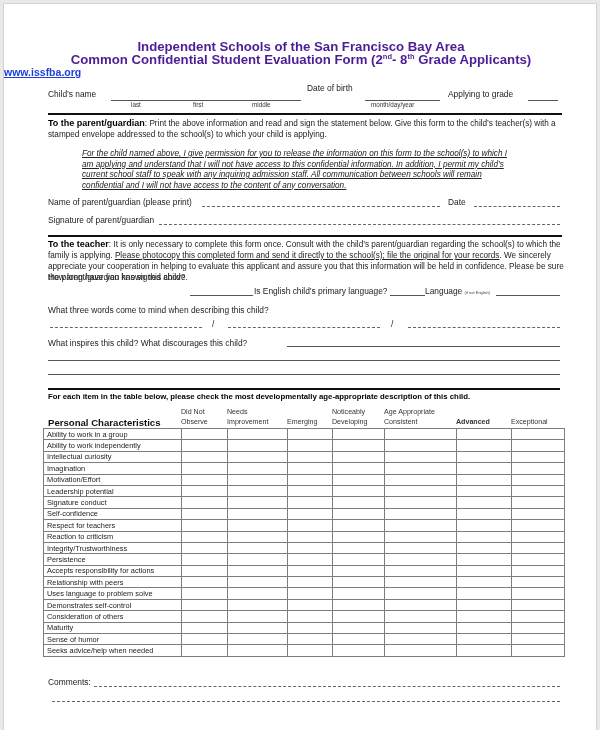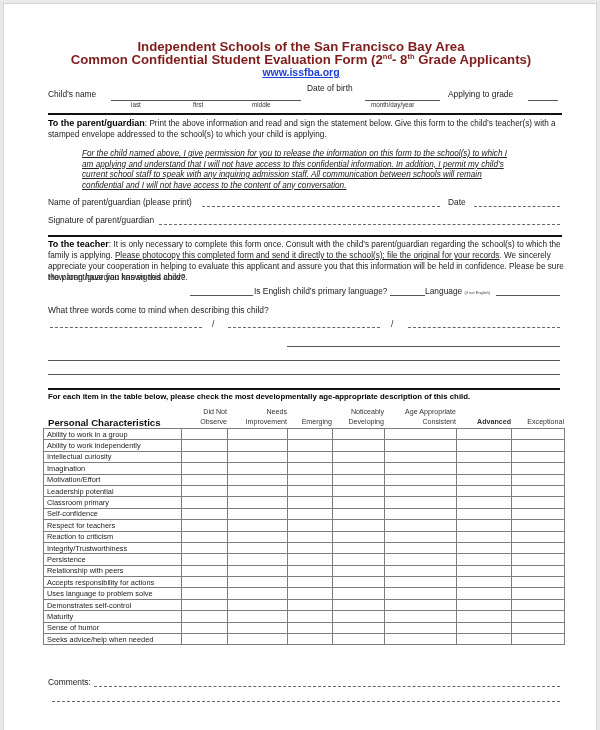--- a/index.html
+++ b/index.html
@@ -3,42 +3,42 @@
   <meta charset="utf-8">
   <style>
     * { box-sizing: border-box; margin: 0; padding: 0; }
     html, body { width: 600px; height: 730px; background: #e9e9e9; overflow: hidden; }
     body { font-family: "Liberation Sans", sans-serif; color: #111; position: relative; }
     .page {
       position: absolute; left: 3px; top: 3px; width: 594px; height: 727px;
       background: #fff; border: 1px solid #d4d4d4; border-bottom: none;
     }
     .abs { position: absolute; white-space: nowrap; }
-    .title { left: 0; width: 594px; text-align: center; font-weight: bold; color: #7f1d1d; }
+    .title { left: 0; width: 594px; text-align: center; font-weight: bold; color: #4c1d95; }
     .t1 { top: 35px; font-size: 13.2px; }
     .t2 { top: 48px; font-size: 13.2px; }
     .t2 sup { font-size: 7.5px; vertical-align: 5px; line-height: 0; }
-    .link { top: 62px; left: 0; width: 594px; text-align: center; font-size: 10.5px; font-weight: bold; }
+    .link { top: 62px; left: 0; width: 594px; text-align: left; font-size: 10.5px; font-weight: bold; }
     .link a { color: #1b3fd8; text-decoration: underline; }
     .sm { font-size: 8.4px; color: #222; }
     .xs { font-size: 6.3px; color: #333; }
     .tiny { font-size: 4px; color: #444; }
     .it { font-style: italic; font-size: 8.2px; color: #222; line-height: 10.6px; text-decoration: underline; }
     .para { font-size: 8.2px; color: #222; line-height: 11px; white-space: normal; }
     .b { font-weight: bold; color: #000; }
     .u { text-decoration: underline; }
     .line { position: absolute; height: 0; border-top: 1px solid #555; }
     .dline { position: absolute; height: 0; border-top: 1px dashed #666; }
     .thick { position: absolute; height: 0; border-top: 2px solid #111; }
     table.grid {
       position: absolute; left: 39px; top: 424px; border-collapse: collapse;
       font-size: 7.4px; color: #222;
     }
     table.grid td { border: 1px solid #7d7d7d; height: 11.4px; padding: 0 0 0 3px; white-space: nowrap; }
-    .hdr { position: absolute; font-size: 7.1px; color: #333; text-align: right; line-height: 10px; white-space: nowrap; }
+    .hdr { position: absolute; font-size: 7.1px; color: #333; text-align: left; line-height: 10px; white-space: nowrap; }
     .pc { font-size: 9.6px; font-weight: bold; color: #111; }
   </style>
 </head>
 <body>
 
 <div class="page">
 
   <div class="abs title t1">Independent Schools of the San Francisco Bay Area</div>
   <div class="abs title t2"><span>Common Confidential Student Evaluation Form (2</span><sup>nd</sup><span>- 8</span><sup>th</sup><span> Grade Applicants)</span></div>
   <div class="abs link"><a>www.issfba.org</a></div>
@@ -82,20 +82,21 @@
   <div class="abs sm" style="left:421px; top:282px;"><span>Language</span> <span class="tiny">(if not English)</span></div>
   <div class="line" style="left:492px; top:291px; width:64px;"></div>
 
   <div class="abs sm" style="left:44px; top:301px;">What three words come to mind when describing this child?</div>
   <div class="dline" style="left:46px; top:323px; width:152px;"></div>
   <div class="abs sm" style="left:208px; top:315px;">/</div>
   <div class="dline" style="left:224px; top:323px; width:152px;"></div>
   <div class="abs sm" style="left:387px; top:315px;">/</div>
   <div class="dline" style="left:404px; top:323px; width:152px;"></div>
 
+  <div class="abs sm" style="left:44px; top:334px;">What inspires this child? What discourages this child?</div>
   <div class="line" style="left:283px; top:342px; width:273px;"></div>
   <div class="line" style="left:44px; top:356px; width:512px;"></div>
   <div class="line" style="left:44px; top:370px; width:512px;"></div>
 
   <div class="thick" style="left:44px; top:384px; width:512px;"></div>
 
   <div class="abs b" style="left:44px; top:388px; font-size:7.8px;">For each item in the table below, please check the most developmentally age-appropriate description of this child.</div>
 
   <div class="abs pc" style="left:44px; top:413px;">Personal Characteristics</div>
   <div class="hdr" style="left:177px; width:46px; top:403px;">
@@ -193,21 +194,21 @@
           <td>Leadership potential</td>
           <td></td>
           <td></td>
           <td></td>
           <td></td>
           <td></td>
           <td></td>
           <td></td>
         </tr>
         <tr>
-          <td>Classroom primary</td>
+          <td>Signature conduct</td>
           <td></td>
           <td></td>
           <td></td>
           <td></td>
           <td></td>
           <td></td>
           <td></td>
         </tr>
         <tr>
           <td>Self-confidence</td>
@@ -253,51 +254,61 @@
           <td>Persistence</td>
           <td></td>
           <td></td>
           <td></td>
           <td></td>
           <td></td>
           <td></td>
           <td></td>
         </tr>
         <tr>
+          <td>Accepts responsibility for actions</td>
+          <td></td>
+          <td></td>
+          <td></td>
+          <td></td>
+          <td></td>
+          <td></td>
+          <td></td>
+        </tr>
+        <tr>
           <td>Relationship with peers</td>
           <td></td>
           <td></td>
           <td></td>
           <td></td>
           <td></td>
           <td></td>
           <td></td>
         </tr>
         <tr>
-          <td>Accepts responsibility for actions</td>
-          <td></td>
-          <td></td>
-          <td></td>
-          <td></td>
-          <td></td>
-          <td></td>
-          <td></td>
-        </tr>
-        <tr>
           <td>Uses language to problem solve</td>
           <td></td>
           <td></td>
           <td></td>
           <td></td>
           <td></td>
           <td></td>
           <td></td>
         </tr>
         <tr>
           <td>Demonstrates self-control</td>
+          <td></td>
+          <td></td>
+          <td></td>
+          <td></td>
+          <td></td>
+          <td></td>
+          <td></td>
+        </tr>
+        <tr>
+          <td>Consideration of others</td>
           <td></td>
           <td></td>
           <td></td>
           <td></td>
           <td></td>
           <td></td>
           <td></td>
         </tr>
         <tr>
           <td>Maturity</td>

